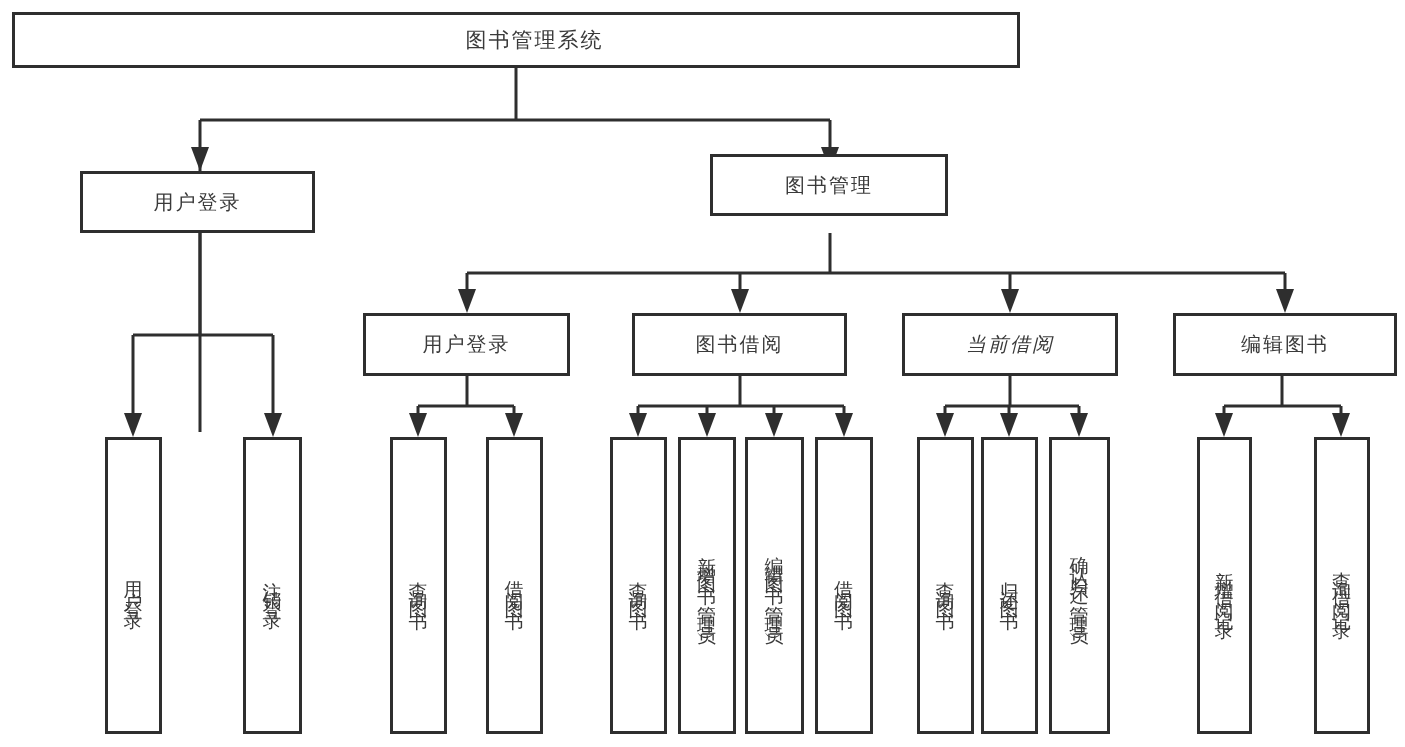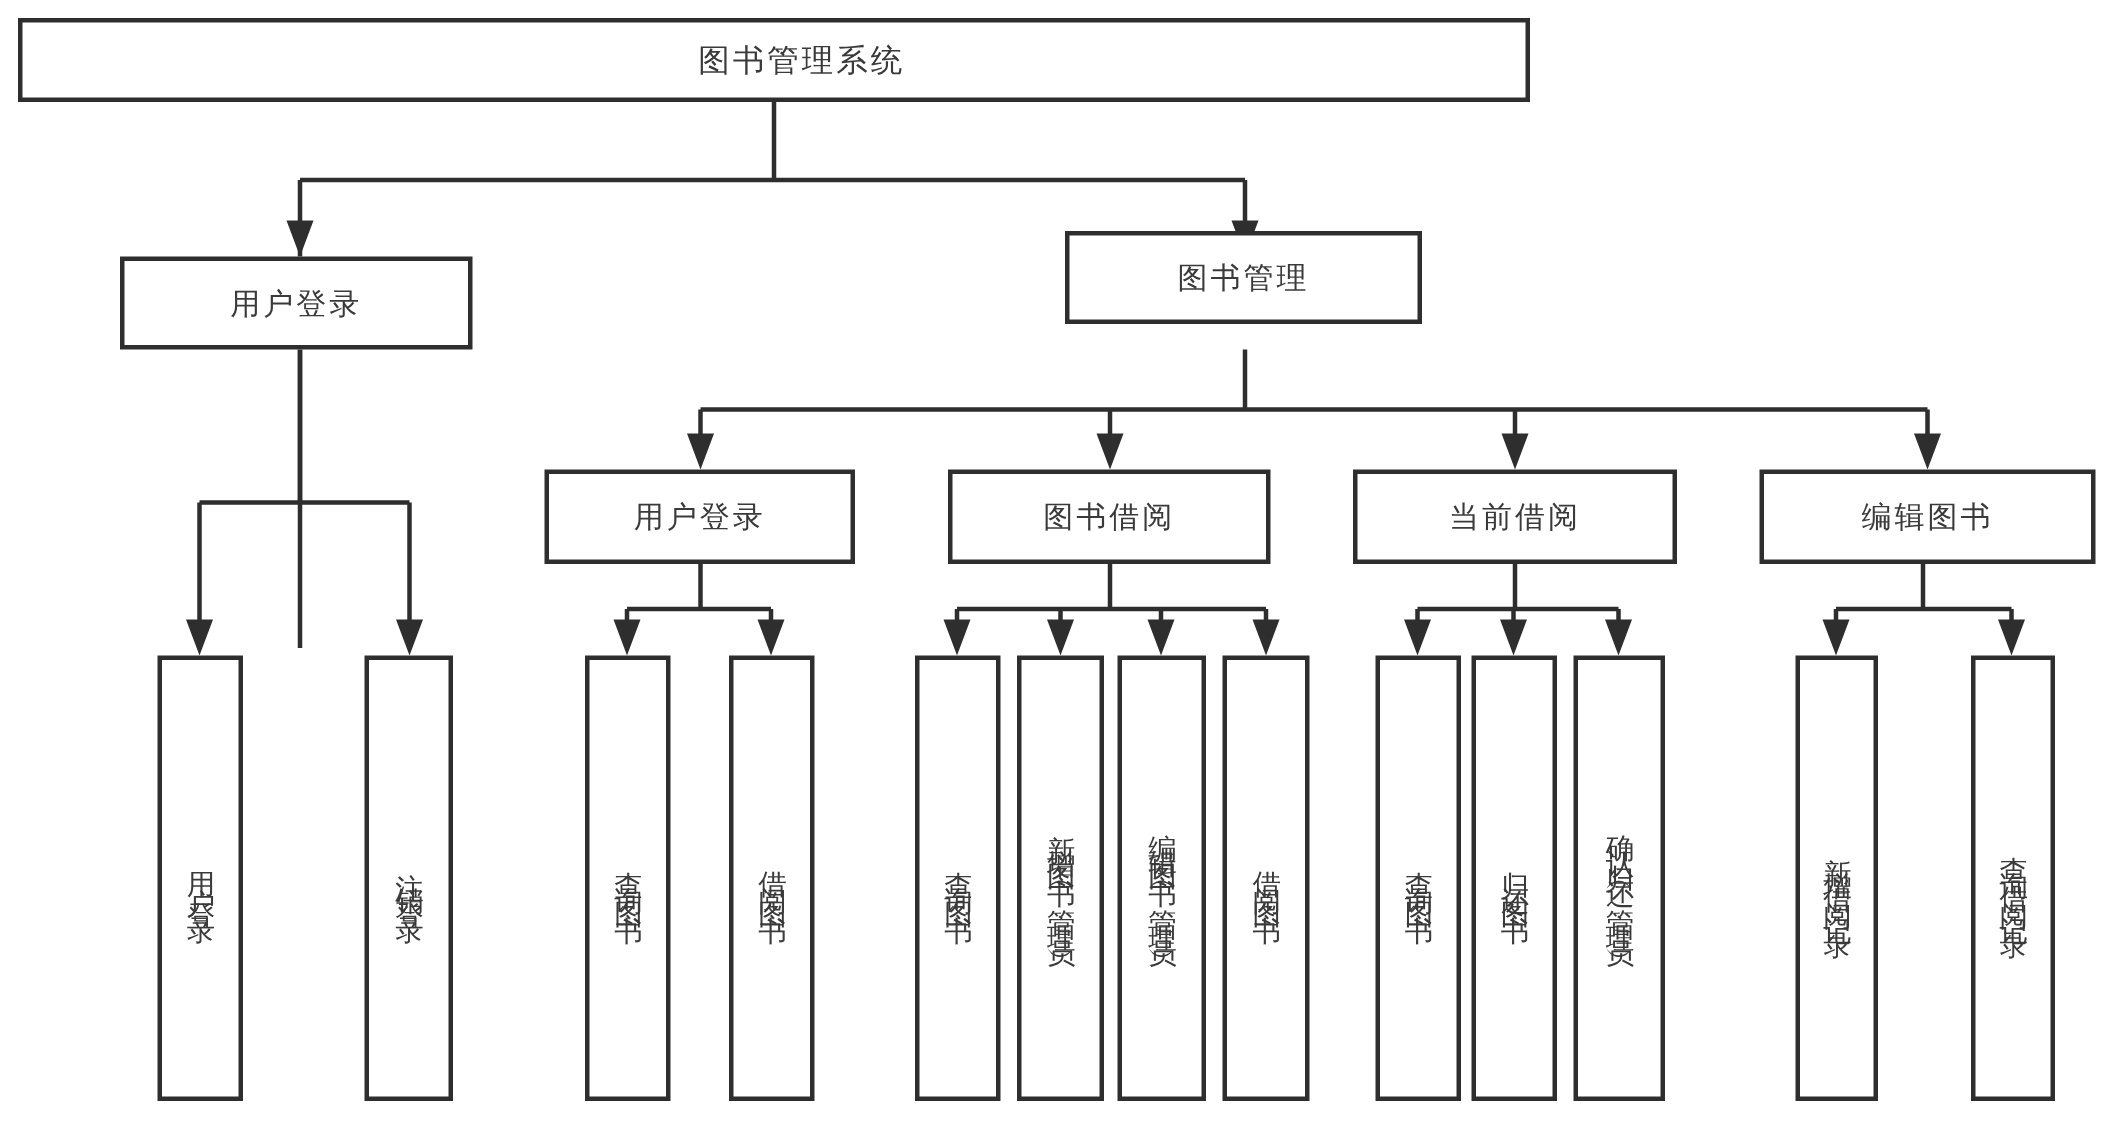--- a/index.html
+++ b/index.html
@@ -92,21 +92,21 @@
     </g>
   </svg>
 
   <div class="node" style="left:12px;top:12px;width:1008px;height:56px;font-size:21px;padding-left:37px;">图书管理系统</div>
 
   <div class="node" style="left:80px;top:171px;width:235px;height:62px;">用户登录</div>
   <div class="node" style="left:710px;top:154px;width:238px;height:62px;">图书管理</div>
 
   <div class="node" style="left:363px;top:313px;width:207px;height:63px;">用户登录</div>
   <div class="node" style="left:632px;top:313px;width:215px;height:63px;">图书借阅</div>
-  <div class="node" style="left:902px;top:313px;width:216px;height:63px;">当前借阅</div>
+  <div class="node" style="left:902px;top:313px;width:216px;height:63px;font-style:italic;">当前借阅</div>
   <div class="node" style="left:1173px;top:313px;width:224px;height:63px;">编辑图书</div>
 
   <div class="node vert" style="left:105px;top:437px;width:57px;height:297px;">用户登录</div>
   <div class="node vert" style="left:243px;top:437px;width:59px;height:297px;">注销登录</div>
 
   <div class="node vert" style="left:390px;top:437px;width:57px;height:297px;">查询图书</div>
   <div class="node vert" style="left:486px;top:437px;width:57px;height:297px;">借阅图书</div>
 
   <div class="node vert" style="left:610px;top:437px;width:57px;height:297px;">查询图书</div>
   <div class="node vert" style="left:678px;top:437px;width:58px;height:297px;">新增图书（管理员）</div>

